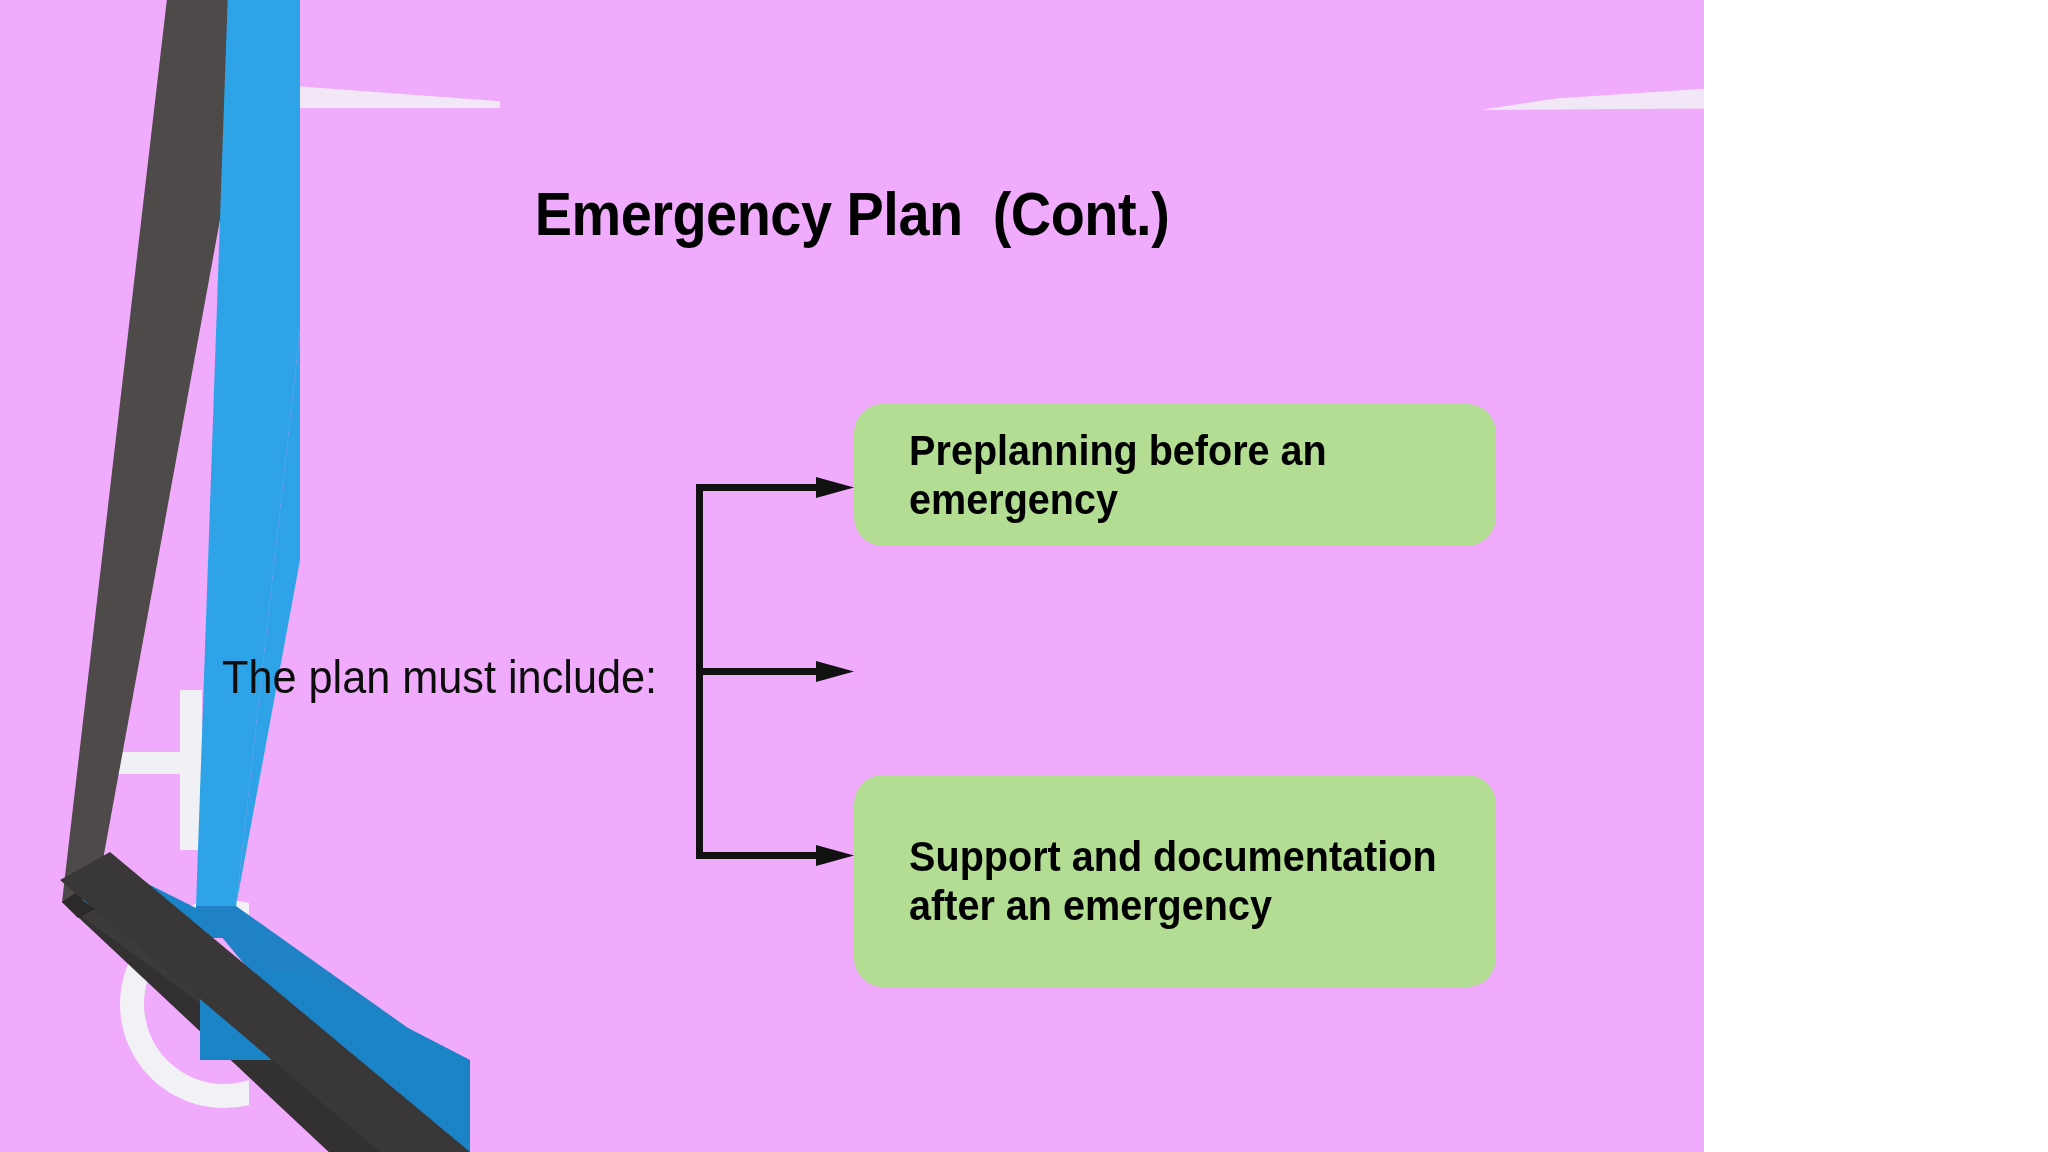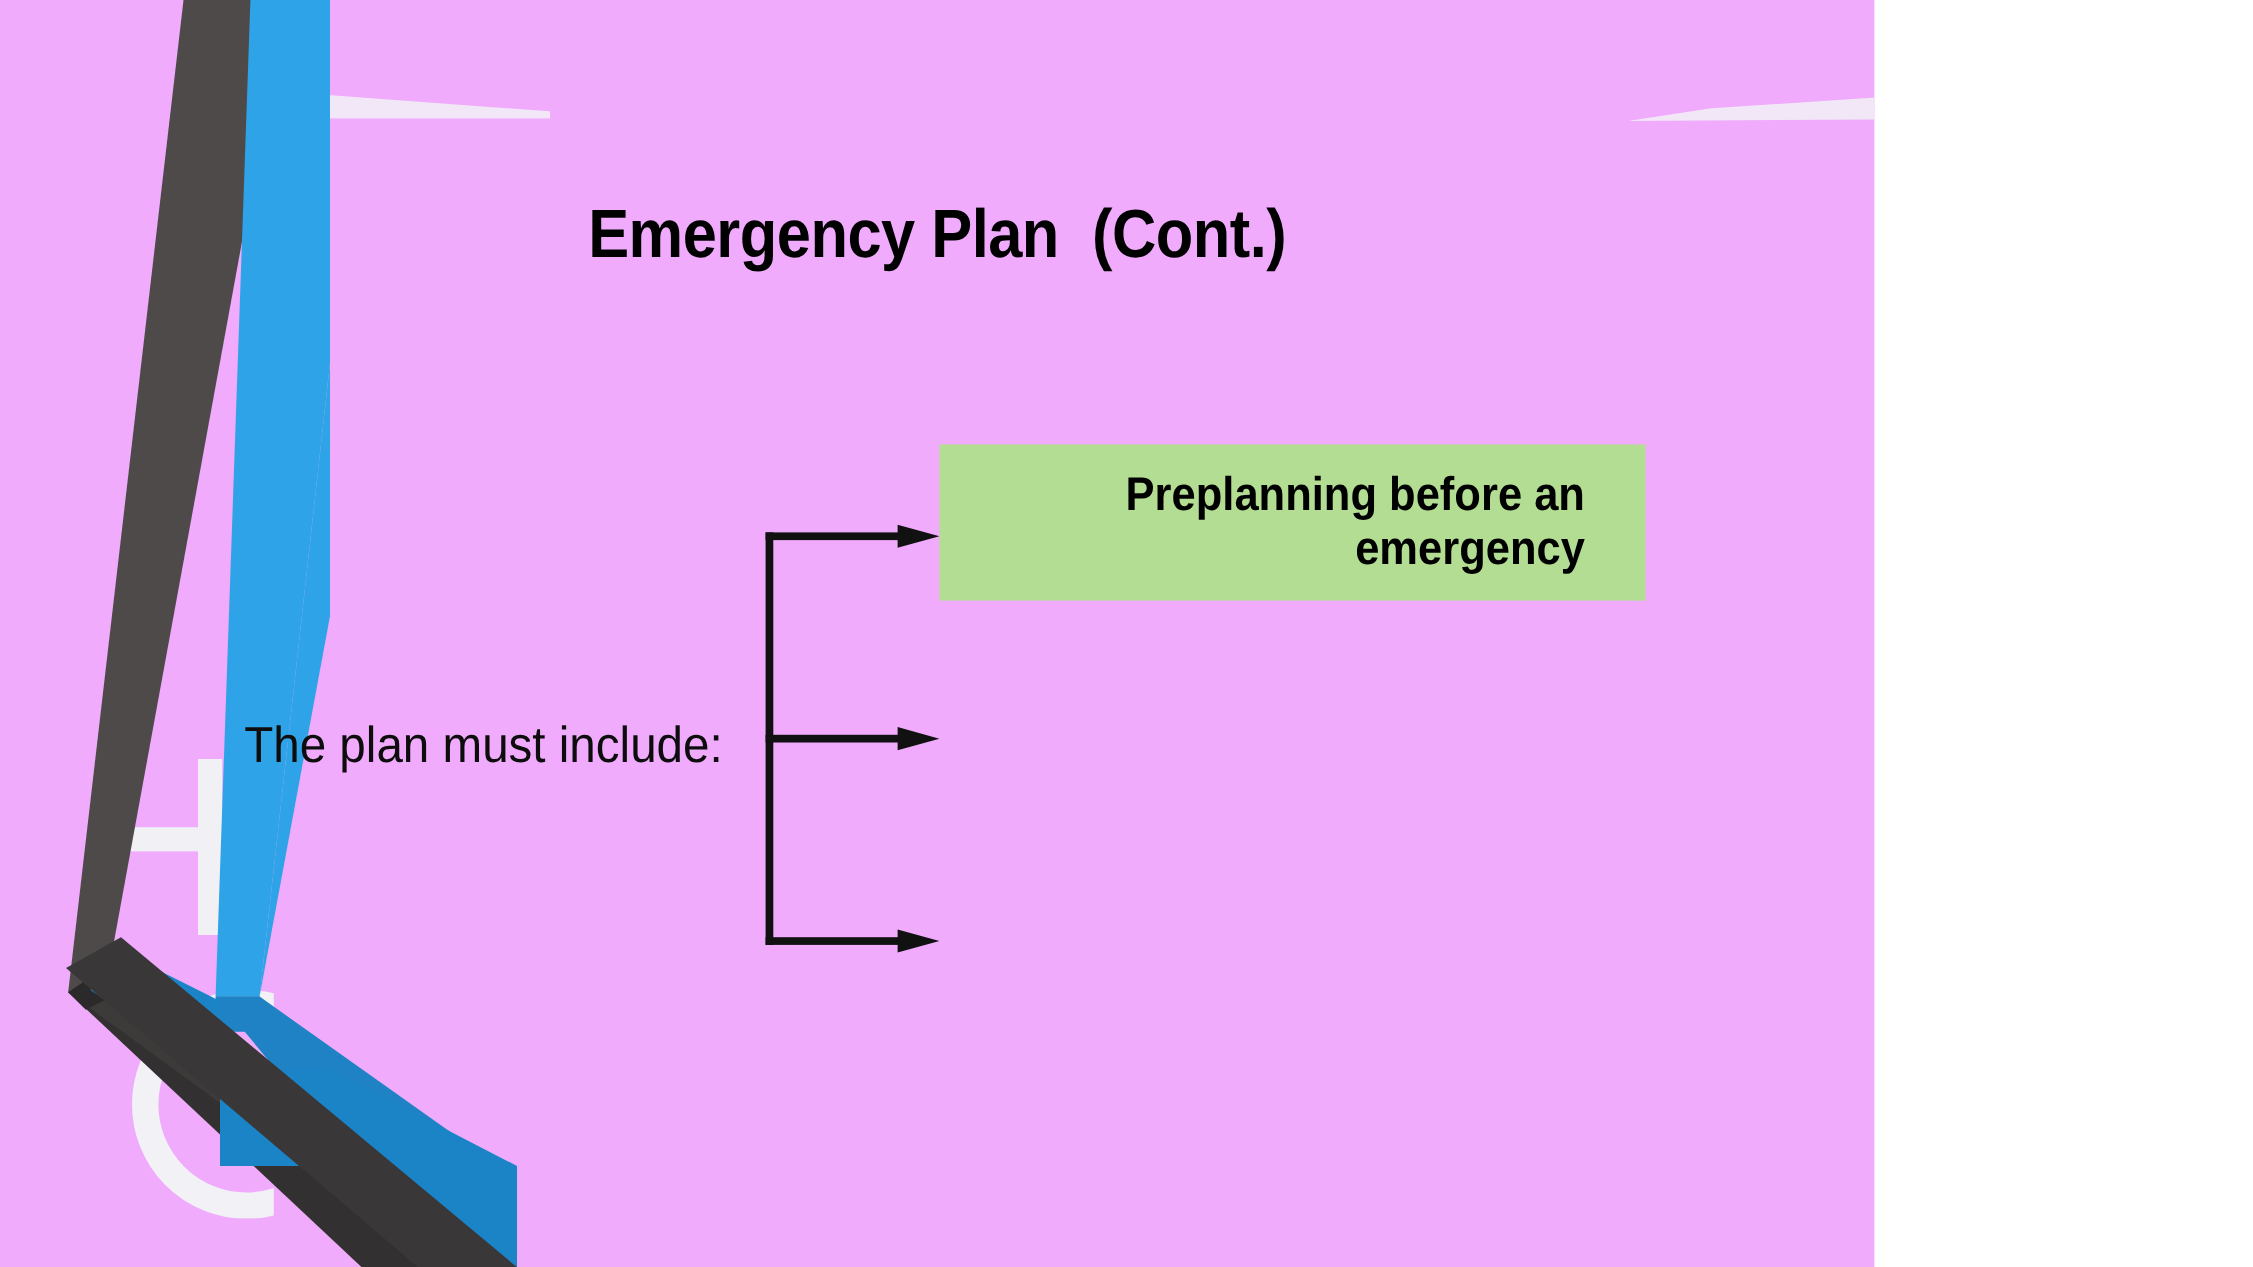--- a/index.html
+++ b/index.html
@@ -132,28 +132,29 @@
 
   
   .gbox {
     position: absolute;
     left: 854px;
     width: 642px;
     background: #b2dd92;
     display: flex;
     align-items: center;
     justify-content: center;
-    text-align: right;
+    text-align: left;
     color: #000000;
     font-weight: bold;
     font-size: 43px;
     line-height: 1.15;
     padding: 0 32px;
     box-sizing: border-box;
     font-family: "Liberation Sans Narrow", "Liberation Sans", sans-serif;
+    border-radius: 29px;
   }
   .gbox span { transform: scaleX(0.92); display: block; }
   #box-1 { top: 404px; height: 142px; }
   #box-2 { top: 594px; height: 142px; }
   #box-3 { top: 775px; height: 212px; }
 </style>
 </head>
 <body>
 
 <div id="slide">
@@ -215,14 +216,17 @@
     <rect x="6" y="198" width="128" height="7" fill="#111111"></rect>
     <polygon points="126,191 126,212 164,201.5" fill="#111111"></polygon>
 
     <rect x="6" y="382" width="128" height="7" fill="#111111"></rect>
     <polygon points="126,375 126,396 164,385.5" fill="#111111"></polygon>
   </svg>
 
   <div class="gbox" id="box-1">
     <span>Preplanning before an emergency</span>
   </div>
+  <div class="gbox" id="box-3">
+    <span>Support and documentation after an emergency</span>
+  </div>
 
 </div>
 
 </body></html>

